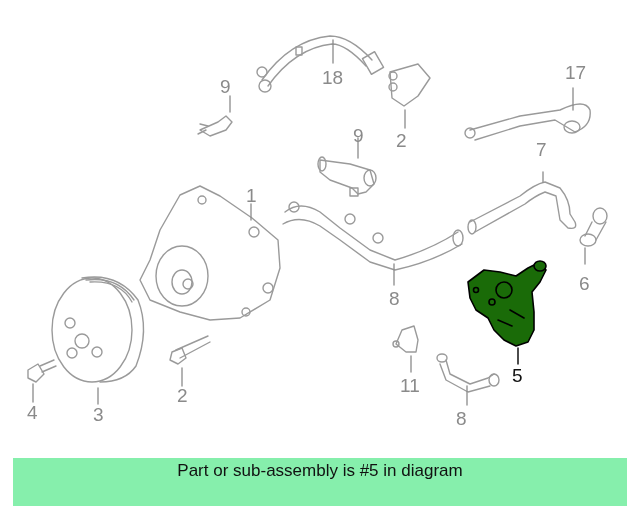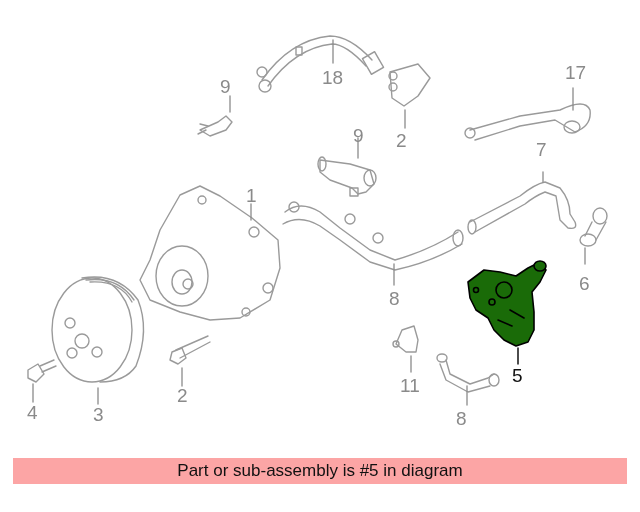--- a/index.html
+++ b/index.html
@@ -1,20 +1,20 @@
 <!DOCTYPE html>
 <html><head>
 <meta charset="utf-8">
 <style>
   html, body { margin:0; padding:0; background:#ffffff; }
   body { width:640px; height:512px; position:relative; overflow:hidden; font-family:"Liberation Sans", sans-serif; }
   #diagram { position:absolute; left:0; top:0; width:640px; height:455px; }
   .callout { position:absolute; font-size:19px; color:#8a8a8a; font-family:"Liberation Sans", sans-serif; line-height:1; }
   .callout.active { color:#111111; }
-  #footer { position:absolute; left:13px; top:458px; width:614px; height:26px; background:#fca5a5;
+  #footer { position:absolute; left:13px; top:458px; width:614px; height:48px; background:#86efac;
             color:#111; font-size:17px; text-align:center; line-height:19px; padding-top:3px; box-sizing:border-box; }
 </style>
 </head>
 <body>
 
 <div id="diagram">
   <svg width="640" height="455" viewBox="0 0 640 455" fill="none" stroke="#9a9a9a" stroke-width="1.4" stroke-linecap="round" stroke-linejoin="round">
 
     <g>
       <path d="M262 80 Q290 40 330 36 Q350 36 372 60"></path>

